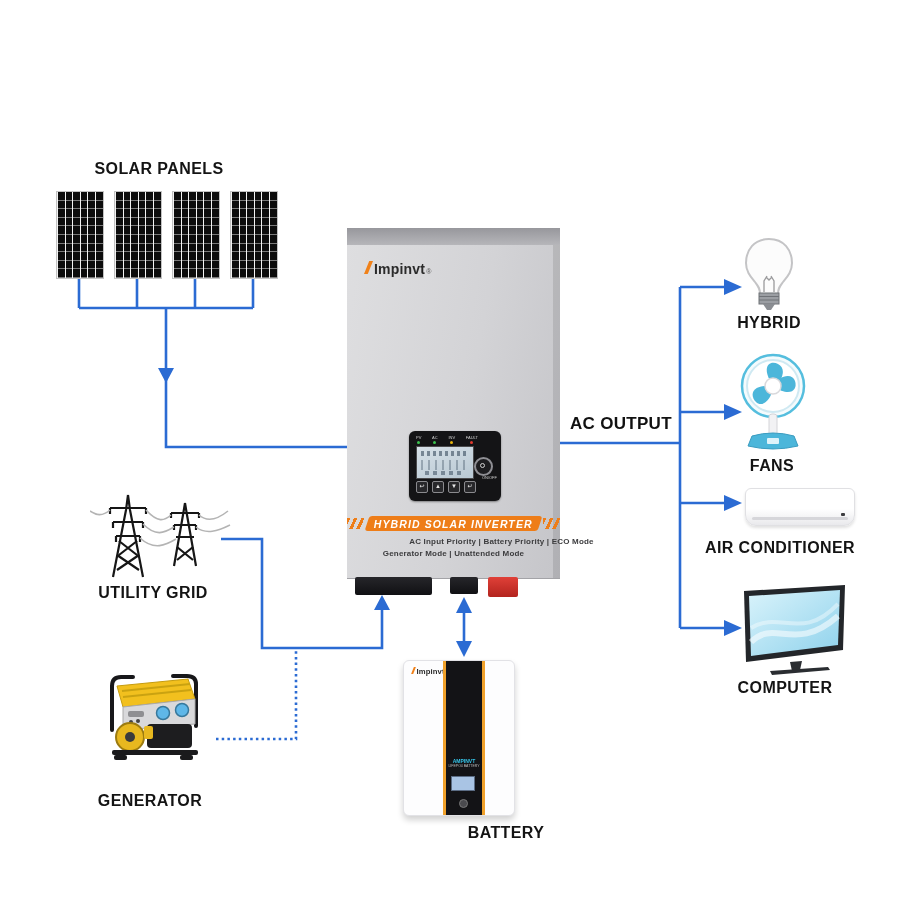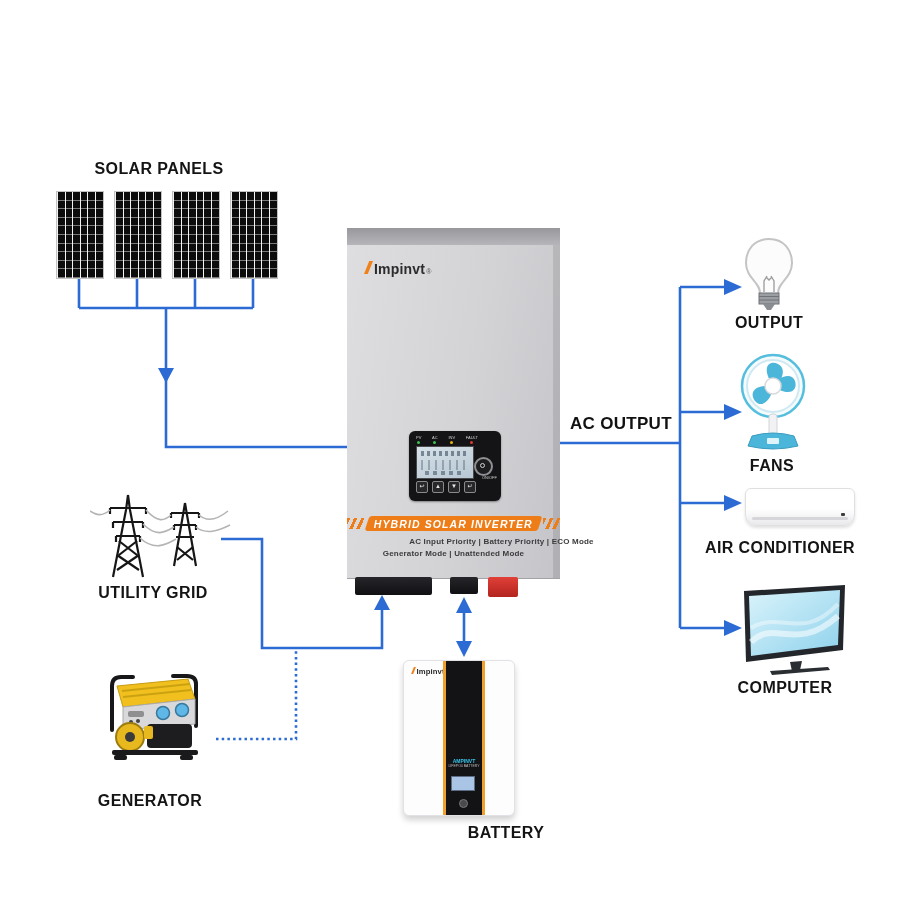--- a/index.html
+++ b/index.html
@@ -223,21 +223,21 @@
 
   <div class="lbl-acout" style="left:570px;top:414px;">AC OUTPUT</div>
 
   <svg style="position:absolute;left:740px;top:236px;" width="58" height="78" viewBox="0 0 58 78">
     <path d="M29 3 C14 3 6 14 6 27 C6 36 11 41 15 46 C18 50 20 52 20 58 H38 C38 52 40 50 43 46 C47 41 52 36 52 27 C52 14 44 3 29 3 Z" fill="#fcfcfc" stroke="#c4c4c6" stroke-width="2"></path>
     <path d="M24 56 V45 L27 40 M34 56 V45 L31 40 M26 41 L29 44 L32 41" stroke="#9a9a9c" stroke-width="1.3" fill="none"></path>
     <rect x="19" y="57" width="20" height="11" fill="#9b9ea3" stroke="#6f7277" stroke-width="1"></rect>
     <path d="M19 60.5 H39 M19 64 H39" stroke="#6f7277" stroke-width="1"></path>
     <polygon points="23,68 35,68 31,74 27,74" fill="#8a8d92"></polygon>
   </svg>
-  <div class="lbl" style="left:769px;top:314px;">OUTPUT</div>
+  <div class="lbl" style="left:769px;top:314px;">HYBRID</div>
 
   <svg style="position:absolute;left:740px;top:352px;" width="66" height="100" viewBox="0 0 66 100">
     <circle cx="33" cy="34" r="31" fill="#f4fbfd" stroke="#55bede" stroke-width="2.5"></circle>
     <circle cx="33" cy="34" r="26" fill="#ffffff" stroke="#cfe9f2" stroke-width="2"></circle>
     <g fill="#4cb6da">
       <path d="M33 34 C20 14 30 8 38 12 C46 16 44 28 33 34 Z"></path>
       <path d="M33 34 C10 32 10 44 16 50 C22 56 32 48 33 34 Z"></path>
       <path d="M33 34 C50 46 58 38 55 29 C52 20 38 24 33 34 Z"></path>
     </g>
     <circle cx="33" cy="34" r="8" fill="#fff" stroke="#d9d9dc" stroke-width="1.5"></circle>

